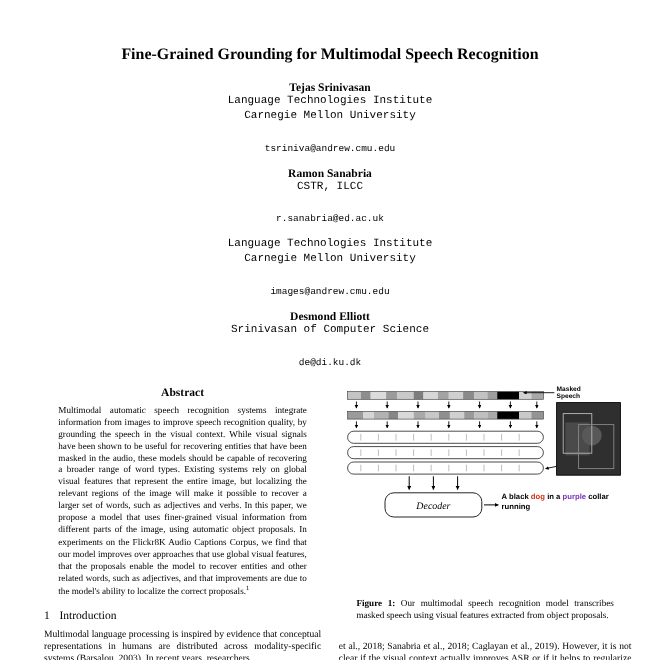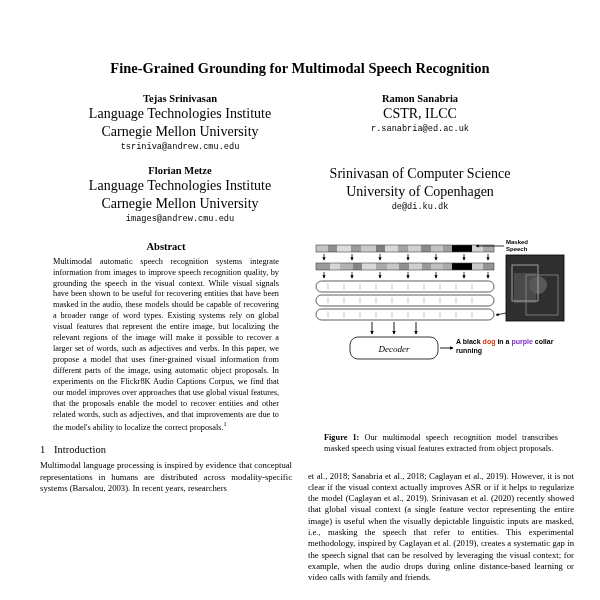--- a/index.html
+++ b/index.html
@@ -3,32 +3,32 @@
 <meta charset="utf-8">
 <style>
   html,body { margin:0; padding:0; background:#ffffff; }
   .page {
     width:600px; height:600px; position:relative; overflow:hidden;
     background:#ffffff; color:#000;
     font-family:"Liberation Serif", serif;
   }
   .paper-title {
     text-align:center; font-weight:bold; font-size:14.5px;
-    padding-top:60px;
+    padding-top:42px;
   }
   .authors {
     width:470px; margin:16px auto 0; display:grid;
-    grid-template-columns:1fr 1fr; row-gap:13px; column-gap:10px;
+    grid-template-columns:1fr; row-gap:13px; column-gap:10px;
     text-align:center;
   }
   .author-name { font-weight:bold; font-size:10.5px; margin-bottom:1px; }
-  .author-affil { font-size:14px; line-height:1.28; }
+  .author-affil { font-size:10px; line-height:1.28;font-family:Liberation Mono, monospace; }
   .author-email {
     font-family:"Liberation Mono","DejaVu Sans Mono",monospace;
-    font-size:8.6px; margin-top:1px;
+    font-size:8.6px; margin-top:17px;
   }
   .columns { display:flex; gap:16px; padding:15px 26px 0 40px; }
   .col { width:266px; }
   .abstract-heading {
     text-align:center; font-weight:bold; font-size:10.5px; margin:2px 0 5px 0;
   }
   .abstract-body {
     padding:0 13px; font-size:8.3px; line-height:1.32; text-align:justify;
   }
   .abstract-body sup { font-size:6px; }
@@ -63,28 +63,27 @@
       <div class="author-affil">Language Technologies Institute</div>
       <div class="author-affil">Carnegie Mellon University</div>
       <div class="author-email">tsriniva@andrew.cmu.edu</div>
     </div>
     <div class="author-block">
       <div class="author-name">Ramon Sanabria</div>
       <div class="author-affil">CSTR, ILCC</div>
       <div class="author-email">r.sanabria@ed.ac.uk</div>
     </div>
     <div class="author-block">
-      <div class="author-name">Florian Metze</div>
       <div class="author-affil">Language Technologies Institute</div>
       <div class="author-affil">Carnegie Mellon University</div>
       <div class="author-email">images@andrew.cmu.edu</div>
     </div>
     <div class="author-block">
+      <div class="author-name">Desmond Elliott</div>
       <div class="author-affil">Srinivasan of Computer Science</div>
-      <div class="author-affil">University of Copenhagen</div>
       <div class="author-email">de@di.ku.dk</div>
     </div>
   </div>
 
   <div class="columns">
 
     <div class="col">
       <div class="abstract-heading">Abstract</div>
       <p class="abstract-body" style="margin:0;"><span>Multimodal automatic speech recognition systems integrate information from images to improve speech recognition quality, by grounding the speech in the visual context. While visual signals have been shown to be useful for recovering entities that have been masked in the audio, these models should be capable of recovering a broader range of word types. Existing systems rely on global visual features that represent the entire image, but localizing the relevant regions of the image will make it possible to recover a larger set of words, such as adjectives and verbs. In this paper, we propose a model that uses finer-grained visual information from different parts of the image, using automatic object proposals. In experiments on the Flickr8K Audio Captions Corpus, we find that our model improves over approaches that use global visual features, that the proposals enable the model to recover entities and other related words, such as adjectives, and that improvements are due to the model's ability to localize the correct proposals.</span><sup>1</sup></p>
 

